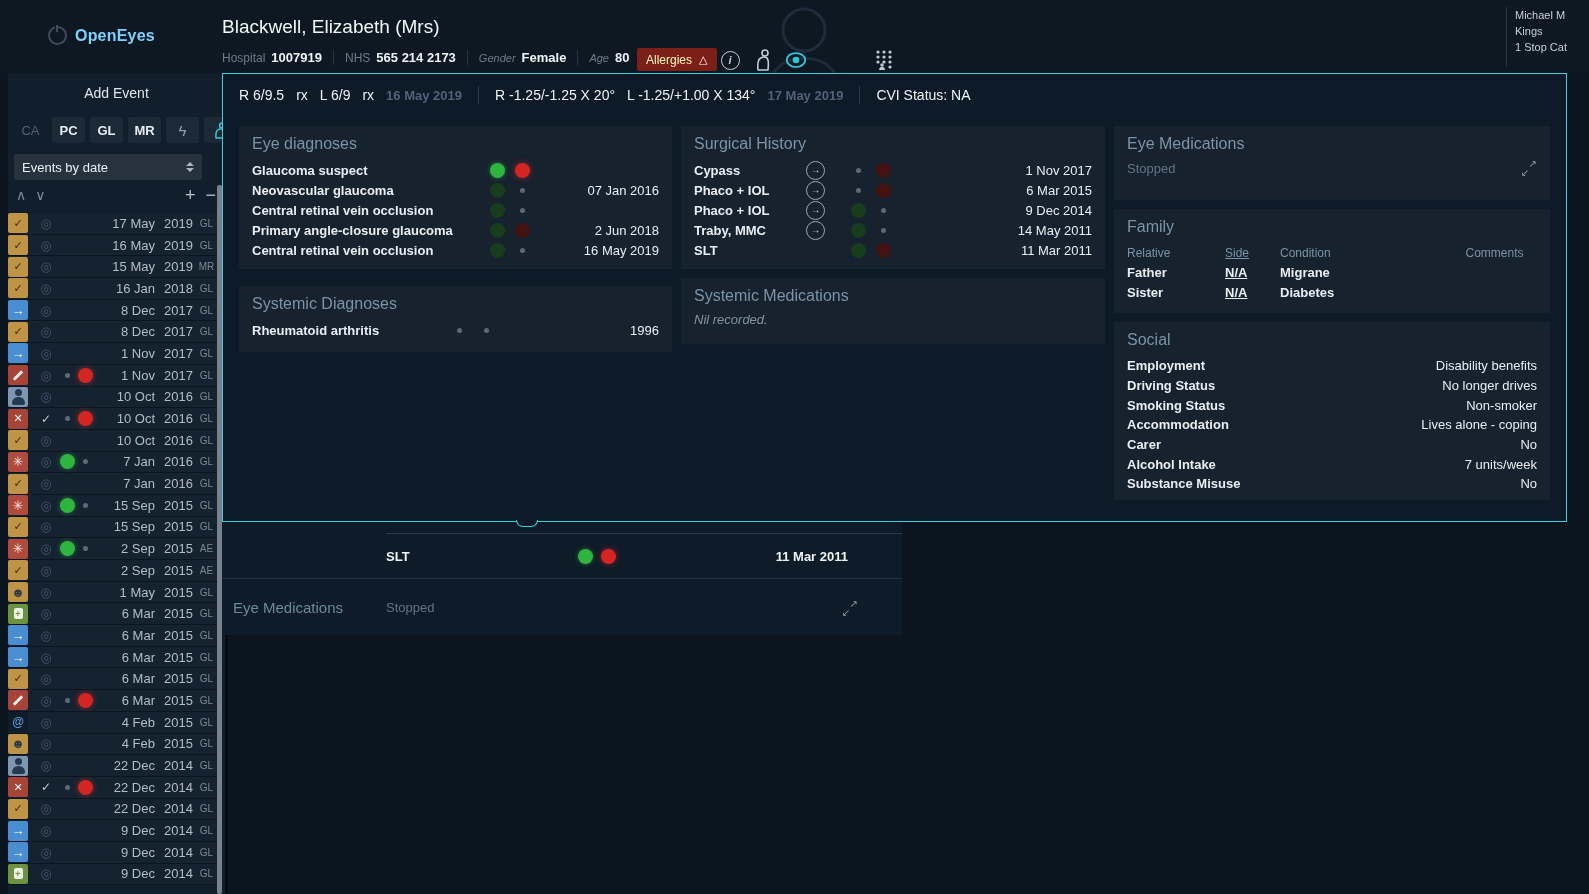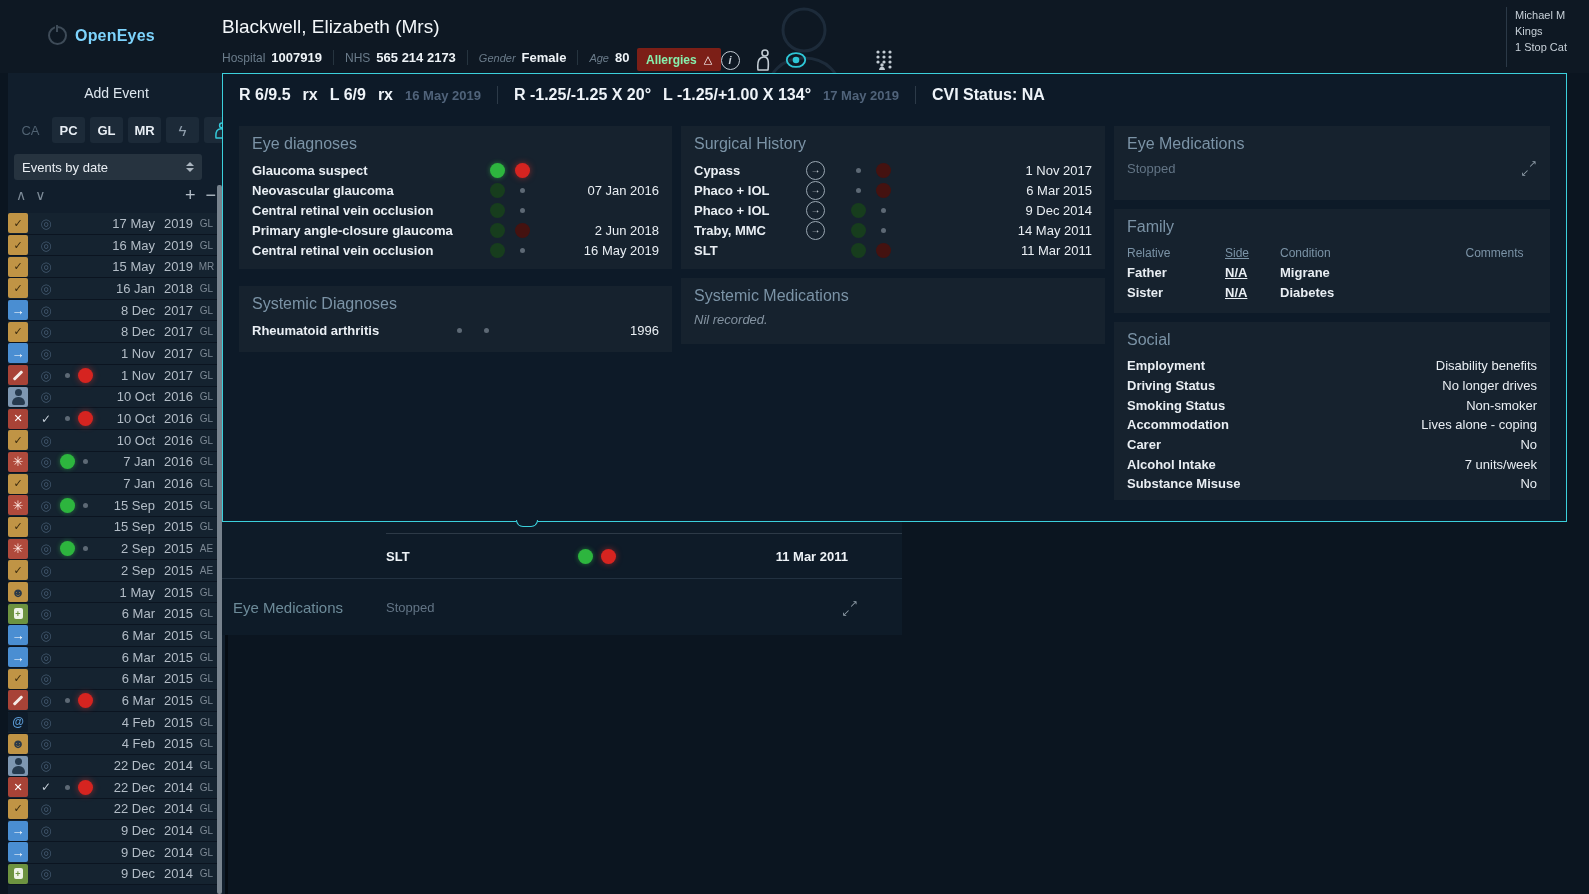--- a/index.html
+++ b/index.html
@@ -15,21 +15,21 @@
   .pwr::after{content:"";position:absolute;left:6px;top:-3px;width:2px;height:7px;background:#3e4b58;}
   .logo-text{font-size:16px;font-weight:bold;letter-spacing:.2px;}
   .pt-name{position:absolute;left:222px;top:16px;font-size:19px;color:#f3f7fa;}
   .pt-meta{position:absolute;left:222px;top:50px;display:flex;align-items:center;font-size:12px;color:#6b7c8b;}
   .pt-meta .lab{margin-right:6px;}
   .pt-meta .lab.it{font-style:italic;font-size:11px;}
   .pt-meta .val{color:#eef3f7;font-weight:bold;font-size:13px;}
   .msep{width:1px;height:15px;background:#26343f;margin:0 11px;}
   .allergies{position:absolute;left:637px;top:48px;height:23px;background:#7c1f17;border-radius:2px;
              display:flex;align-items:center;padding:0 9px;gap:7px;cursor:pointer;}
-  .allergies .alabel{color:#86efac;font-weight:bold;font-size:12px;}
+  .allergies .alabel{color:#fef9c3;font-weight:normal;font-size:12px;}
   .allergies .tri{color:#fff;font-size:11px;font-weight:bold;line-height:1;}
   .tico{position:absolute;top:48px;width:24px;height:24px;display:flex;align-items:center;justify-content:center;cursor:pointer;}
   .info-circle{width:17px;height:17px;border:1.5px solid #c3ccd4;border-radius:50%;color:#c3ccd4;
                font-size:11px;font-weight:bold;line-height:17px;text-align:center;font-style:italic;}
   .user-block{position:absolute;left:1506px;top:7px;width:83px;height:60px;border-left:1px solid #2b3947;
               padding-left:8px;font-size:11px;color:#c7d0d8;line-height:16px;cursor:pointer;white-space:nowrap;overflow:hidden;}
   .silhouette{position:absolute;left:756px;top:4px;opacity:1;}
 
   
   .sidebar{position:absolute;left:8px;top:73px;width:220px;height:821px;background:#111e2c;border-right:3px solid #060c13;box-sizing:border-box;overflow:hidden;}
@@ -81,21 +81,21 @@
   .badge.Rb{background:#2db53e;color:#0a3312;box-shadow:0 0 5px rgba(60,220,80,.45);}
   .badge.L{background:#441210;color:#ff4b3e;}
   .badge.Lb{background:#d62420;color:#400705;box-shadow:0 0 6px rgba(235,50,40,.55);}
   .badge.dot{background:transparent;position:relative;}
   .badge.dot::before{content:"";position:absolute;left:5px;top:5px;width:5px;height:5px;border-radius:50%;background:#5d6975;}
   .badge.none{visibility:hidden;}
 
   
   .popup{position:absolute;left:222px;top:73px;width:1343px;height:447px;background:#0d1a28;border:1px solid #3bd0dc;box-sizing:content-box;}
   .banner{height:42px;display:flex;align-items:center;padding:0 16px;}
-  .bstrong{font-weight:bold;font-size:16px;color:#eef3f8;white-space:nowrap;}
+  .bstrong{font-weight:normal;font-size:14px;color:#eef3f8;white-space:nowrap;}
   .bdim{font-size:13px;color:#50637a;font-weight:bold;white-space:nowrap;}
   .bgap{width:12px;}
   .bsep{width:1px;height:18px;background:#2c3a48;margin:0 16px;}
   .grid{display:flex;gap:9px;padding:0 16px;margin-top:10px;}
   .colA{width:433px;display:flex;flex-direction:column;gap:17px;}
   .colB{width:424px;display:flex;flex-direction:column;gap:9px;}
   .colC{flex:1;display:flex;flex-direction:column;gap:9px;}
   .panel{background:#16222e;padding:9px 13px;box-sizing:border-box;}
   .panel h3{margin:0 0 7px 0;font-size:16px;font-weight:normal;color:#7b93a6;}
   .p-eyediag{height:143px;} .p-sysdiag{height:66px;} .p-surg{height:143px;} .p-sysmed{height:66px;}

